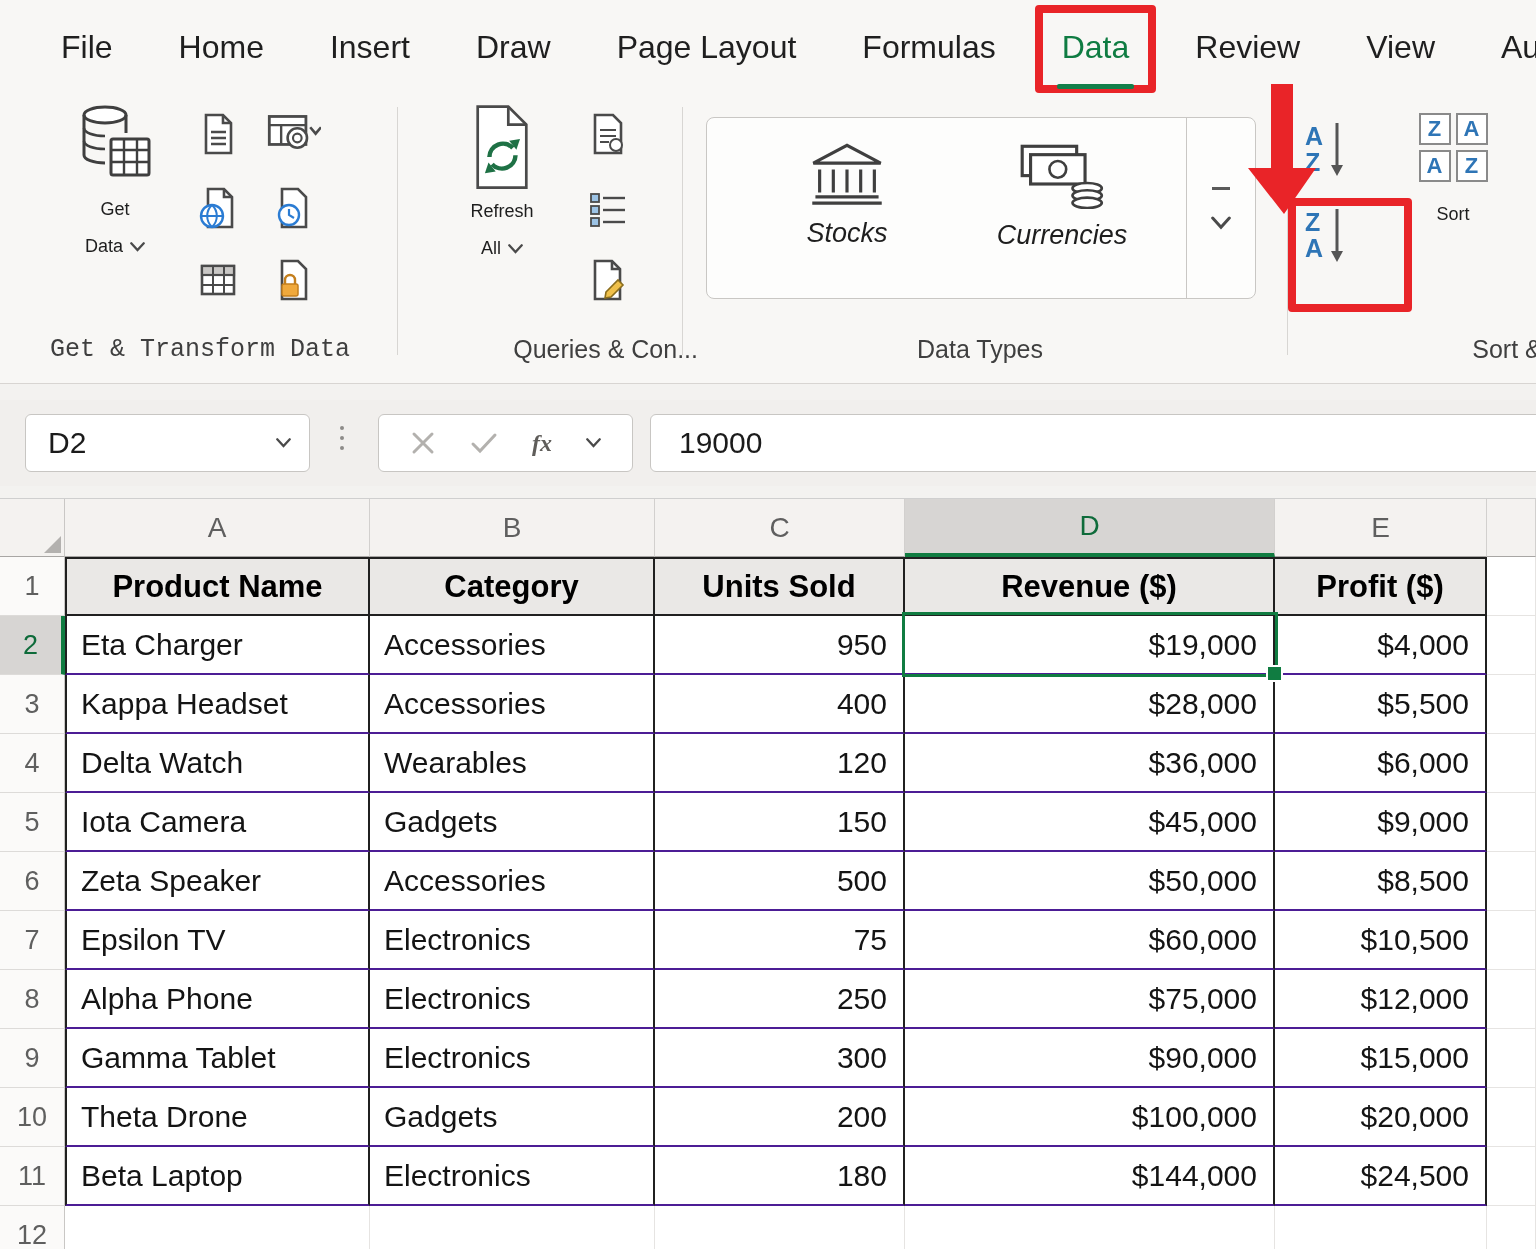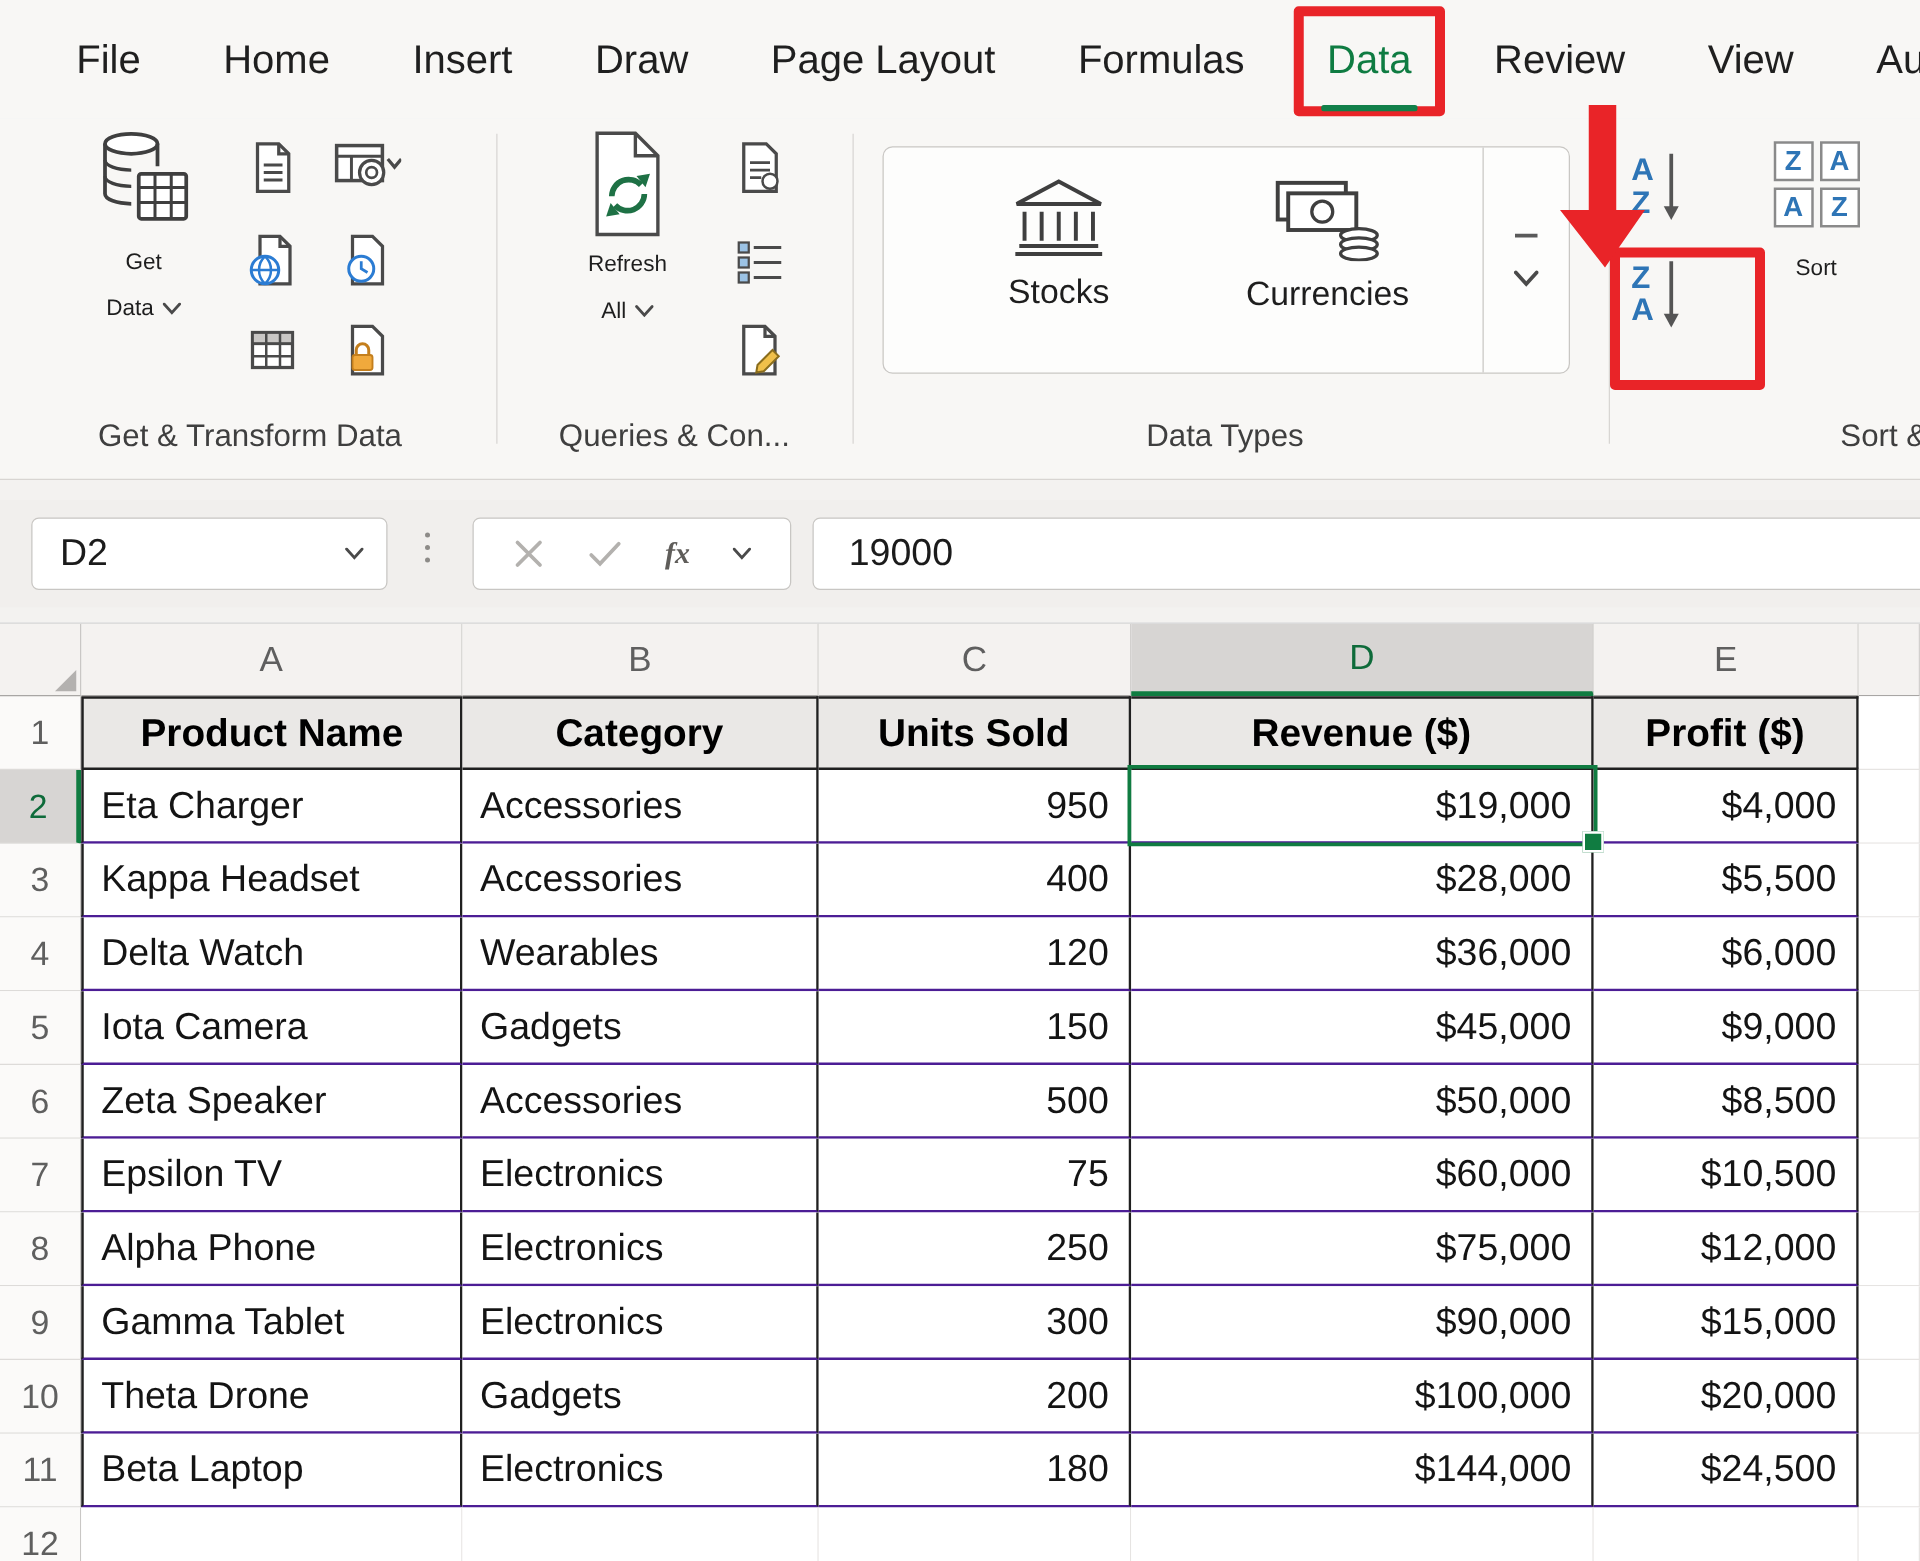--- a/index.html
+++ b/index.html
@@ -15,21 +15,21 @@
   
   .ribbon{position:absolute;top:95px;left:0;right:0;height:288px;background:#f8f7f5;border-bottom:1px solid #d8d5d2;}
   .rgroup{position:absolute;top:0;height:100%;}
   .vsep{position:absolute;top:12px;height:248px;width:1px;background:#d8d6d3;}
   .grp-label{position:absolute;top:240px;font-size:25px;color:#3f3f3f;text-align:center;white-space:nowrap;}
   .big-btn{position:absolute;display:flex;flex-direction:column;align-items:center;gap:0;cursor:default;}
   .bl{font-size:18px;color:#1e1e1e;line-height:37px;display:flex;align-items:center;gap:7px;}
   .sicon-btn{position:absolute;width:52px;height:50px;display:flex;align-items:center;justify-content:center;border-radius:4px;}
   .chev{width:15px;height:10px;}
   .gallery{position:absolute;background:#fdfdfc;border:1px solid #c9c7c4;border-radius:8px;}
-  .gal-item{position:absolute;display:flex;flex-direction:column;align-items:center;gap:8px;}
+  .gal-item{position:absolute;display:flex;flex-direction:column;align-items:center;gap:8px;font-style:italic;}
   .gal-item .bl{font-size:27px;}
   .gal-strip{position:absolute;right:0;top:0;bottom:0;width:68px;border-left:1px solid #c9c7c4;display:flex;flex-direction:column;align-items:center;justify-content:center;gap:26px;}
   .gal-strip .dash{width:18px;height:3px;background:#5a5a5a;}
   .sort-small{position:absolute;display:flex;align-items:center;gap:6px;}
   .ltrs{display:flex;flex-direction:column;line-height:26px;font-size:25px;font-weight:bold;color:#2e75b6;}
   .sort-big{position:absolute;display:flex;flex-direction:column;align-items:center;gap:14px;}
   .sort-big-icon{display:grid;grid-template-columns:32px 32px;grid-auto-rows:32px;gap:5px;}
   .bx{border:2px solid #8a8a8a;color:#2e75b6;font-weight:bold;font-size:22px;display:flex;align-items:center;justify-content:center;background:#fff;}
 
   
@@ -167,21 +167,21 @@
           <path d="M17 23 v6 l5 3" fill="none" stroke="#2b7cd3" stroke-width="2.2"></path>
         </svg>
       </div>
       <div class="sicon-btn" style="left:268px;top:160px;">
         <svg viewBox="0 0 44 44" width="44">
           <path d="M10 3 h16 l8 8 v30 h-24 z" fill="#fff" stroke="#4a4a4a" stroke-width="2.6"></path>
           <rect x="10" y="26" width="16" height="12" rx="2" fill="#f0a93c" stroke="#c47f1d" stroke-width="1.5"></rect>
           <path d="M13 26 v-4 a5 5 0 0 1 10 0 v4" fill="none" stroke="#c47f1d" stroke-width="2.4"></path>
         </svg>
       </div>
-      <div class="grp-label" style="left:20px;width:360px;">Get &amp; Transform Data</div>
+      <div class="grp-label" style="left:20px;width:360px;font-family:Liberation Mono, monospace;">Get &amp; Transform Data</div>
     </div>
 
     <div class="vsep" style="left:397px;"></div>
 
     <div class="rgroup" style="left:397px;width:285px;padding-left:12px;">
       <div class="big-btn" style="left:30px;top:8px;width:150px;">
         <svg viewBox="0 0 82 100" width="74" height="90">
           <path d="M14 4 h34 l20 20 v70 h-54 z" fill="#fff" stroke="#4a4a4a" stroke-width="3"></path>
           <path d="M48 4 v20 h20" fill="none" stroke="#4a4a4a" stroke-width="3"></path>
           <path d="M27 60 a15 15 0 0 1 26-10" fill="none" stroke="#1e7145" stroke-width="5"></path>
@@ -214,21 +214,21 @@
           <path d="M17 36 h22" stroke="#4a4a4a" stroke-width="2.4"></path>
         </svg>
       </div>
       <div class="sicon-btn" style="left:185px;top:160px;">
         <svg viewBox="0 0 44 44" width="44">
           <path d="M9 3 h17 l8 8 v30 h-25 z" fill="#fff" stroke="#4a4a4a" stroke-width="2.6"></path>
           <path d="M26 3 v8 h8" fill="none" stroke="#4a4a4a" stroke-width="2.6"></path>
           <path d="M20 34 l12 -12 5 5 -12 12 -6 1 z" fill="#f0c04a" stroke="#8a6d1d" stroke-width="1.6"></path>
         </svg>
       </div>
-      <div class="grp-label" style="left:0;width:285px;">Queries &amp; Con...</div>
+      <div class="grp-label" style="left:16px;width:285px;text-align:right;">Queries &amp; Con...</div>
     </div>
 
     <div class="vsep" style="left:682px;"></div>
 
     <div class="rgroup" style="left:682px;width:605px;">
       <div class="gallery" style="left:24px;top:22px;width:548px;height:180px;">
         <div class="gal-item" style="left:55px;top:22px;width:170px;">
           <svg viewBox="0 0 76 64" width="80">
             <path d="M6 22 L38 5 L70 22 Z" fill="none" stroke="#3f3f3f" stroke-width="3"></path>
             <path d="M12 28 v22 M25 28 v22 M38 28 v22 M51 28 v22 M64 28 v22" stroke="#3f3f3f" stroke-width="3"></path>

